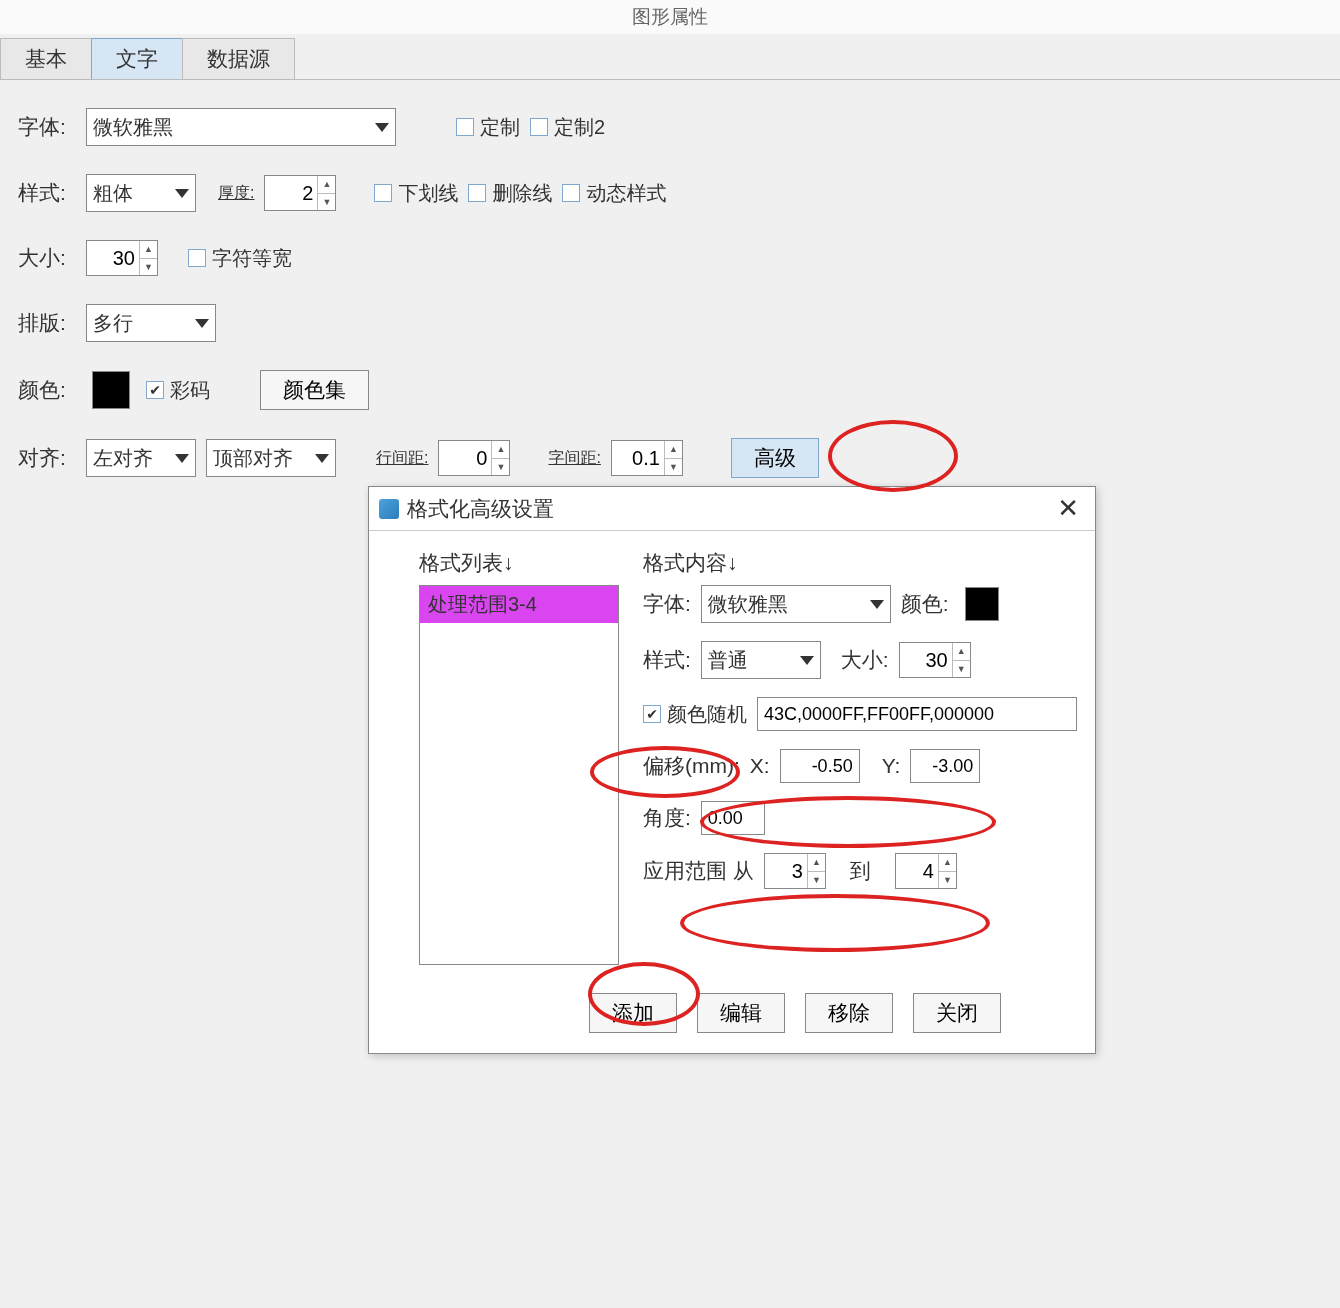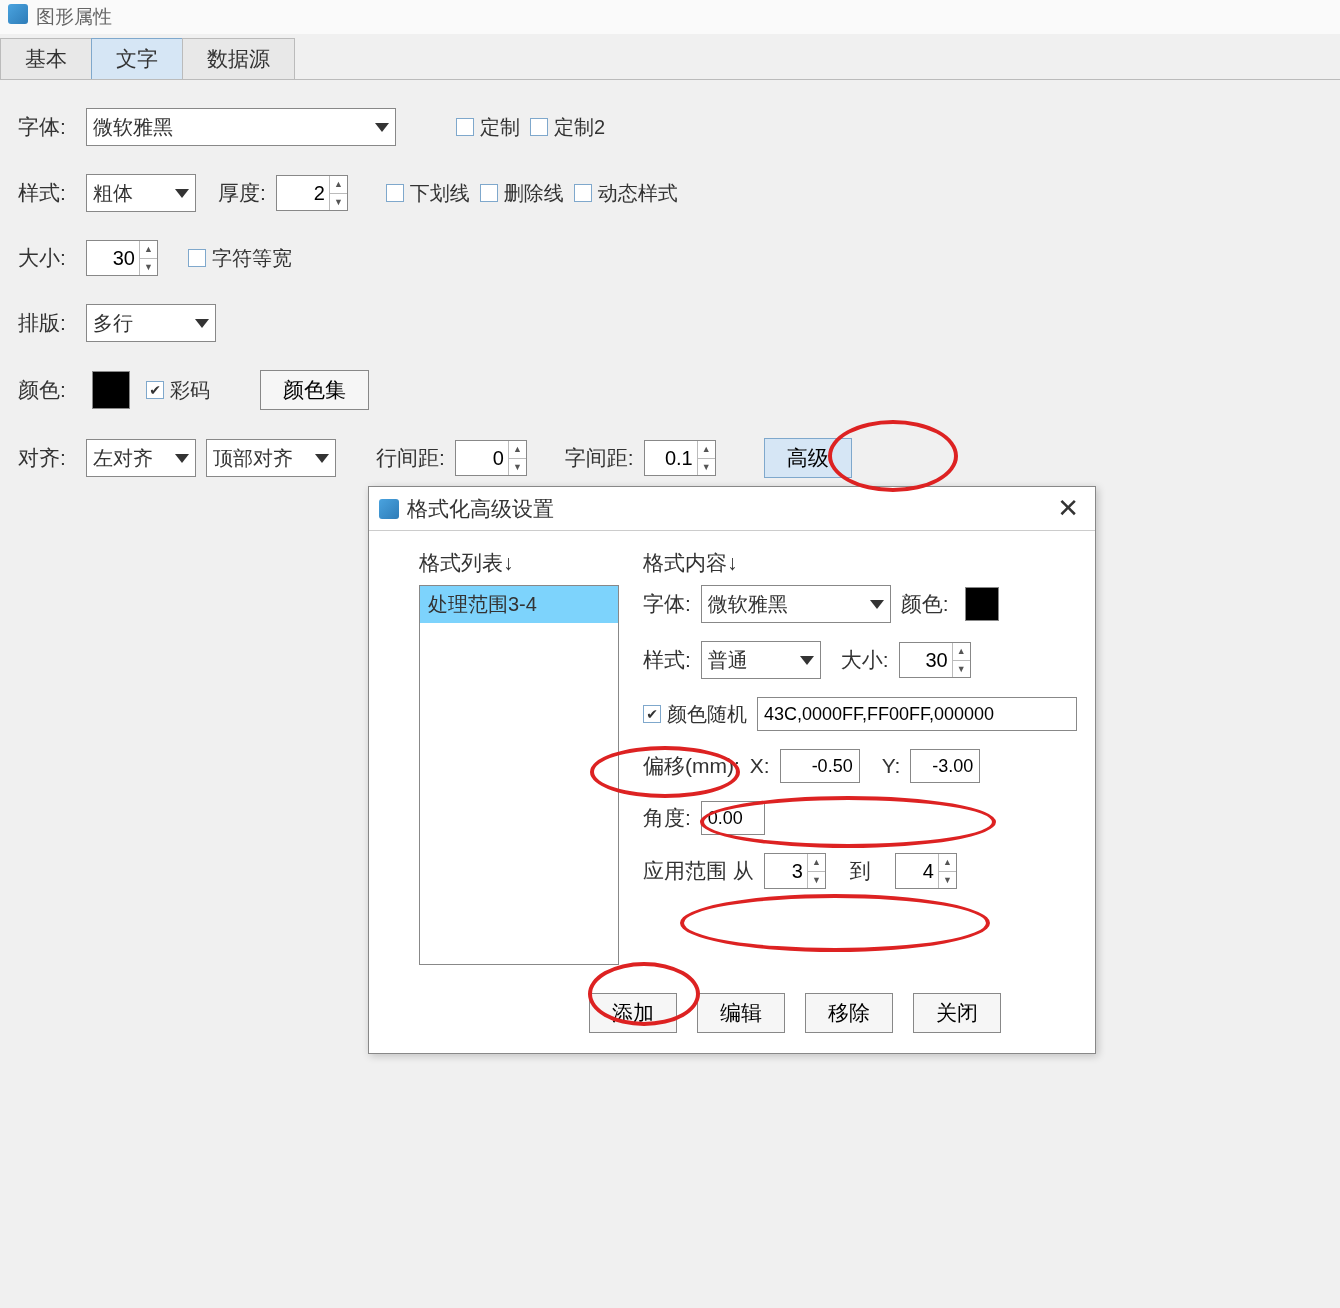--- a/index.html
+++ b/index.html
@@ -9,24 +9,25 @@
     font-size: 19px;
     background: #f0f0f0;
     color: #333;
     width: 1340px;
     height: 1308px;
     position: relative;
     overflow: hidden;
   }
   .window-title-bar {
     display: flex;
-    align-items: flex-start;
+    align-items: center;
     padding: 4px 8px;
     background: #fafafa;
     height: 34px;
+    flex-direction: column;
   }
   .app-icon {
     width: 20px; height: 20px;
     background: linear-gradient(135deg, #4aa3df, #2e7cb8);
     border-radius: 3px;
     margin-right: 8px;
   }
   .window-title { color: #666; font-size: 19px; }
   .tabs {
     display: flex;
@@ -51,21 +52,21 @@
     padding: 28px 18px;
     background: #f0f0f0;
   }
   .row {
     display: flex;
     align-items: center;
     margin-bottom: 28px;
     gap: 10px;
   }
   .lbl { width: 58px; font-size: 21px; }
-  .lbl-inline { font-size: 21px; }
+  .lbl-inline { font-size: 16px; text-decoration: underline; }
   select, .sel {
     height: 38px;
     border: 1px solid #888;
     background: #fff;
     font-size: 20px;
     padding: 0 6px;
   }
   .sel {
     display: inline-flex;
     align-items: center;
@@ -170,21 +171,21 @@
     border: 1px solid #888;
     height: 380px;
     background: #fff;
     overflow: auto;
   }
   .list-item {
     padding: 5px 8px;
     font-size: 20px;
     cursor: pointer;
   }
-  .list-item.selected { background: #7dd3fc; }
+  .list-item.selected { background: #d946ef; }
   .right-col { flex: 1; }
   .drow {
     display: flex;
     align-items: center;
     gap: 10px;
     margin-bottom: 18px;
     font-size: 21px;
   }
   .text-input {
     border: 1px solid #888;

